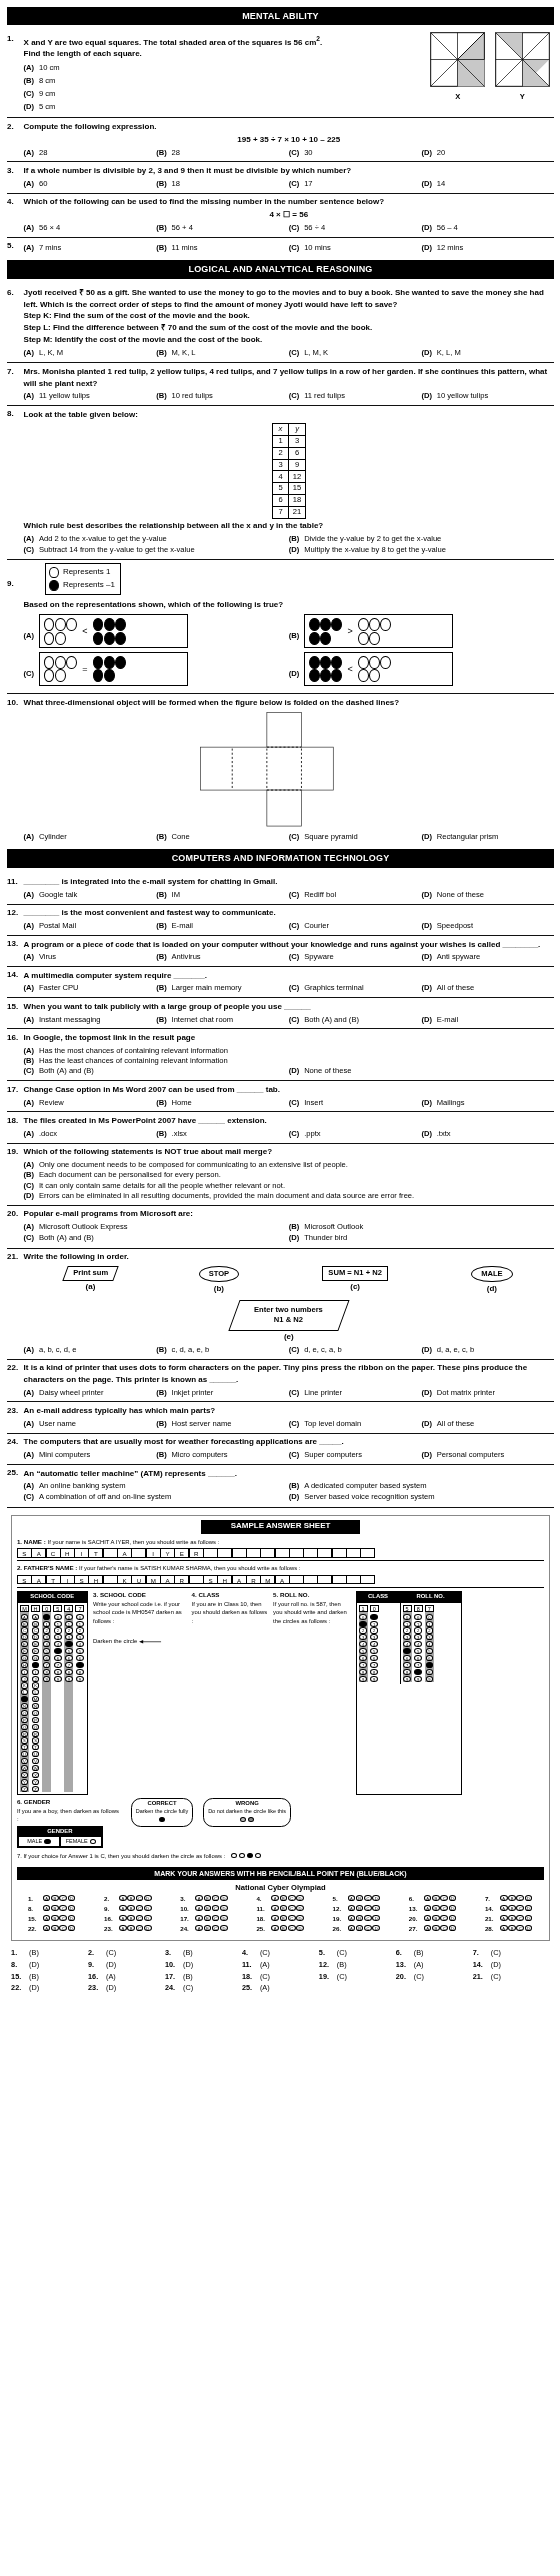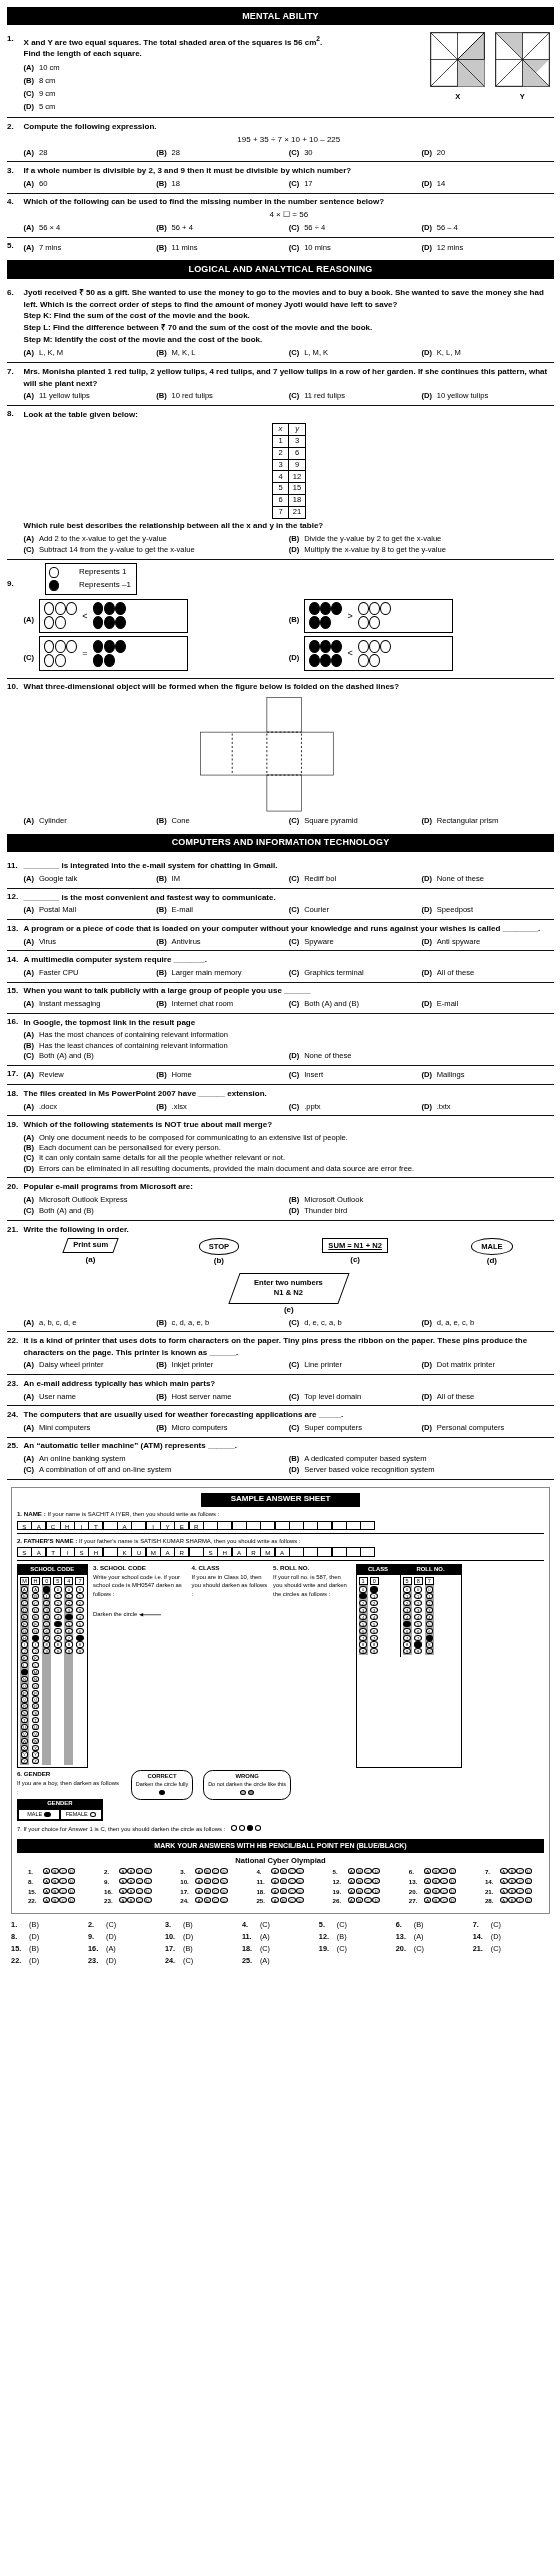--- a/index.html
+++ b/index.html
@@ -36,21 +36,21 @@
   .q.nolines { border-bottom: none; }
   .qnum {
     width: 16.6px;
     flex: 0 0 16.6px;
     font-weight: bold;
     font-size: 8px;
     padding-top: 0.7px;
   }
   .qbody { flex: 1 1 auto; min-width: 0; }
   .stem { font-weight: bold; font-size: 8px; line-height: 1.45; }
-  .stem-center { text-align:center; font-weight:normal; font-size:8px; margin:2.1px 0; }
+  .stem-center { text-align:center; font-weight:bold; font-size:8px; margin:2.1px 0; }
   .sub { font-weight:bold; font-size:8px; line-height:1.5; }
 
   
   .opts { display: flex; margin-top: 2.1px; }
   .opts.two { flex-wrap: wrap; }
   .opt { display: flex; align-items: flex-start; font-size: 7.6px; }
   .opts.four > .opt { width: 25%; flex: 0 0 25%; }
   .opts.two > .opt { width: 50%; flex: 0 0 50%; padding-bottom:0.7px; }
   .opts.stack { display:block; }
   .opts.stack > .opt { width:100%; }
@@ -84,21 +84,21 @@
 
   .legend-box {
     border: 1px solid #000;
     display: inline-block;
     padding: 2.1px 5.5px 2.1px 3.5px;
     margin-left: 21px;
   }
   .legend-row { display:flex; align-items:center; gap:4.1px; height:13px; }
   .leg-circ { width:9.7px; height:11.8px; border:0.8px solid #000; border-radius:50%; }
   .leg-circ.filled { background:#000; }
-  .legend-row span { font-size:8px;margin-left:16px; }
+  .legend-row span { font-size:8px; }
 
   .dotchoice { display:flex; align-items:center; margin-bottom: 2.8px; }
   .dotchoice .olab { padding-top: 9.7px; }
   .dotpanel {
     border: 1px solid #000;
     padding: 2.8px 4.1px;
     display: flex;
     align-items: center;
     gap: 3.5px;
     width: 149px;
@@ -126,21 +126,21 @@
     border:0.8px solid #000;
     border-radius:50%;
     padding:2.1px 9px;
     display:inline-block;
     font-weight:bold; font-size:7.6px;
   }
   .rect-shape {
     border:1px solid #000;
     padding:1.4px 5.5px;
     display:inline-block;
-    font-weight:bold; font-size:7.6px;text-decoration:underline;
+    font-weight:bold; font-size:7.6px;
   }
   .bigpara { text-align:center; margin:5.5px 0 0 0; }
   .bigpara .para-shape { padding: 4.1px 19.4px; }
   .bigpara .para-shape > span { line-height:1.35; }
 
   
   .sas-outer { border:1px solid #888; margin:7px 4.1px 4.1px 4.1px; padding:4.1px 4.8px 5.5px 4.8px; }
   .sas-title {
     background:#000; color:#fff; font-weight:bold; font-size:8px;
     text-align:center; width:159px; margin:0 auto 3.5px auto; padding:1.4px 0 2.1px 0;
@@ -491,20 +491,21 @@
       <div class="legend-box">
         <div class="legend-row">
           <div class="leg-circ"></div>
           <span>Represents 1</span>
         </div>
         <div class="legend-row">
           <div class="leg-circ filled"></div>
           <span>Represents –1</span>
         </div>
       </div>
+      <div class="stem" style="margin-top:4.1px">Based on the representations shown, which of the following is true?</div>
 
       <div class="opts two" style="margin-top:3.5px">
 
         <div class="opt dotchoice">
           <span class="olab">(A)</span>
           <span class="dotpanel">
             <span class="dotgrid">
               <span class="dotrow">
                   <i class="dot"></i>
                   <i class="dot"></i>
@@ -809,20 +810,21 @@
               <span class="otxt">None of these</span>
             </div>
         </div>
       </div>
     </div>
   </div>
 
   <div class="q">
     <div class="qnum">17.</div>
     <div class="qbody">
+      <div class="stem">Change Case option in Ms Word 2007  can be used from ______ tab.</div>
       <div class="opts four">
         <div class="opt">
             <span class="olab">(A)</span>
             <span class="otxt">Review</span>
           </div>
         <div class="opt">
             <span class="olab">(B)</span>
             <span class="otxt">Home</span>
           </div>
         <div class="opt">
@@ -1010,21 +1012,21 @@
             <span class="olab">(D)</span>
             <span class="otxt">All of these</span>
           </div>
       </div>
     </div>
   </div>
 
   <div class="q">
     <div class="qnum">24.</div>
     <div class="qbody">
-      <div class="stem">The computers that are usually used for weather forecasting applications are _____.</div>
+      <div class="stem">The computers that are usually most for weather forecasting applications are _____.</div>
       <div class="opts four">
         <div class="opt">
             <span class="olab">(A)</span>
             <span class="otxt">Mini computers</span>
           </div>
         <div class="opt">
             <span class="olab">(B)</span>
             <span class="otxt">Micro computers</span>
           </div>
         <div class="opt">

